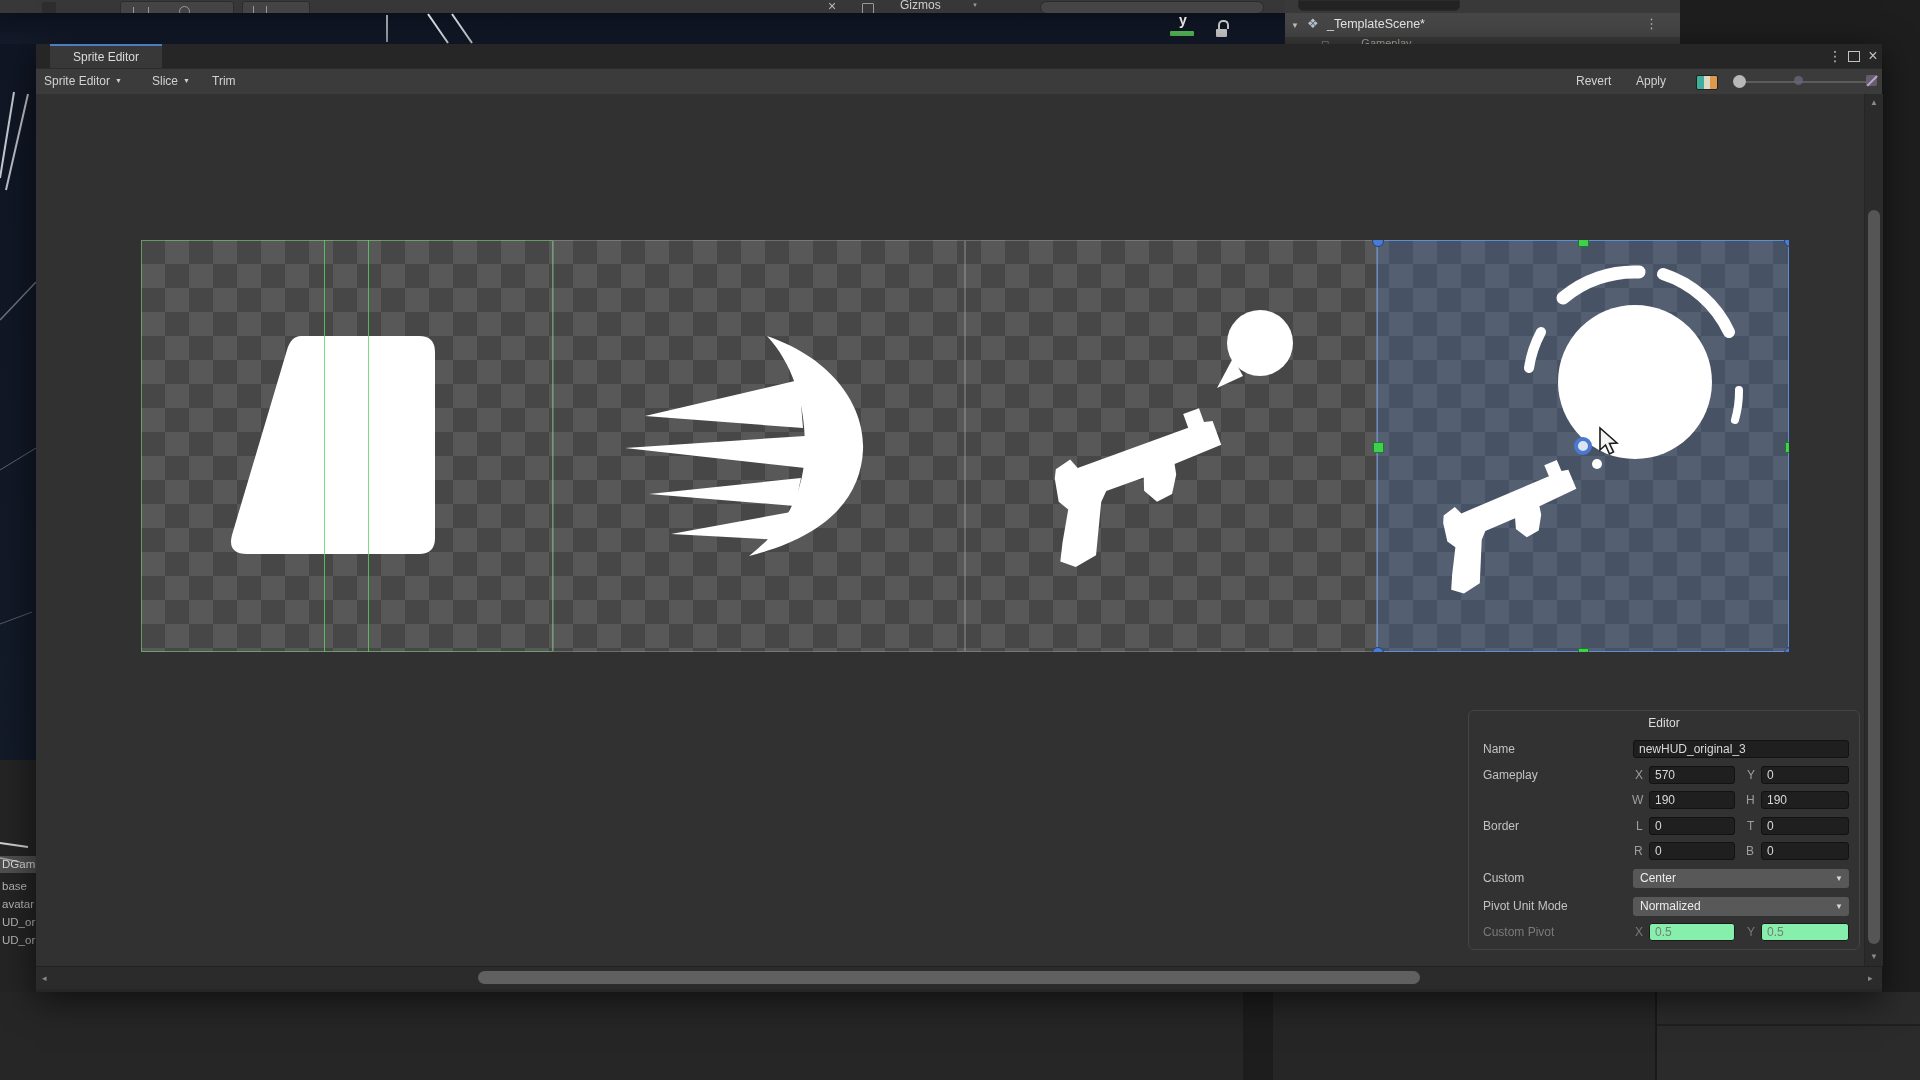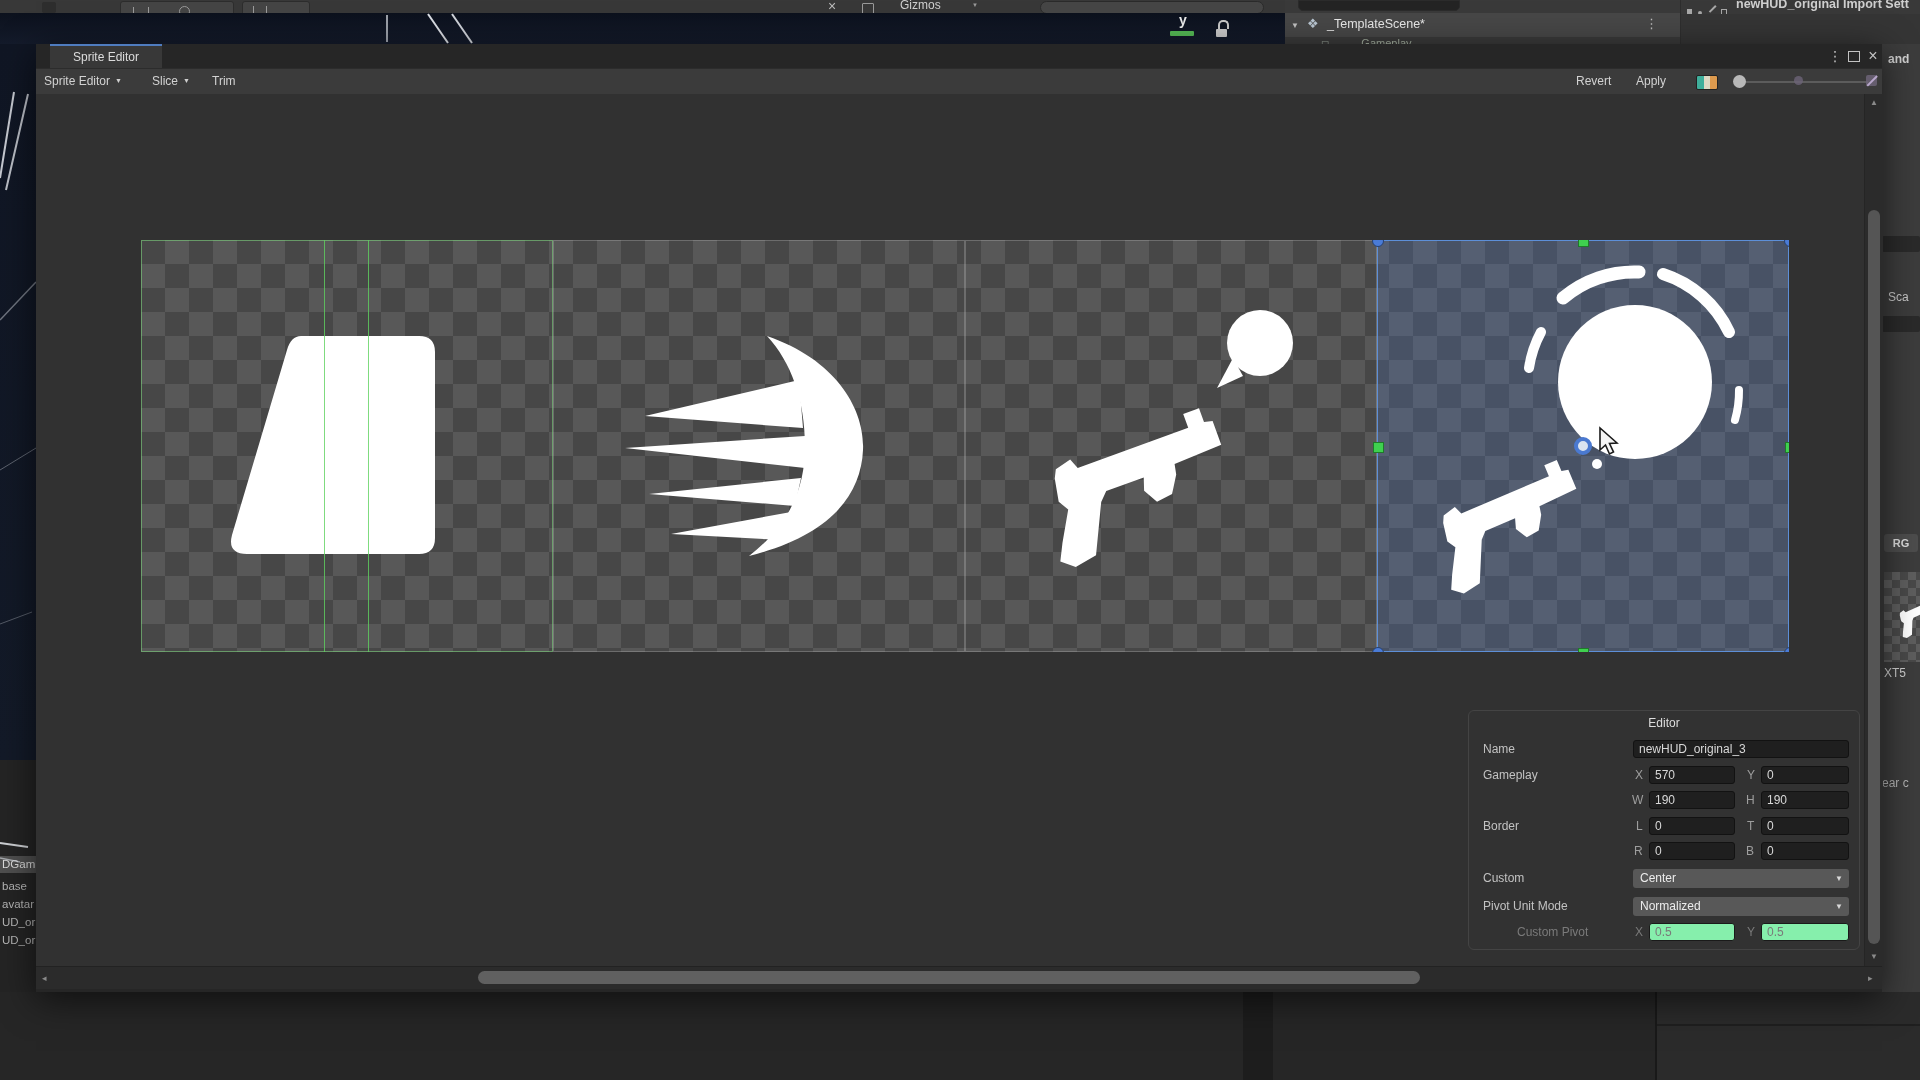--- a/index.html
+++ b/index.html
@@ -134,47 +134,21 @@
       <span class="abs" style="left:22px;top:3px;font-size:13px;color:#b9c6d2;">❖</span>
       <span class="abs" style="left:42px;top:4px;color:#e8e8e8;font-size:12.5px;">_TemplateScene*</span>
       <span class="abs" style="left:360px;top:3px;color:#bdbdbd;font-size:13px;">⋮</span>
     </div>
     <div class="abs clip" style="left:0;top:38px;width:395px;height:6px;">
       <span style="position:absolute;left:36px;top:0;font-size:10px;color:#9aa59a;">◻</span>
       <span style="position:absolute;left:55px;top:-1px;font-size:11px;color:#a3ae9f;">----- Gameplay -----</span>
     </div>
   </div>
 
-  <div class="abs insp">
-    <div class="abs" style="left:6px;top:9px;width:5px;height:5px;background:#a8a8a8;"></div>
-    <div class="abs" style="left:17px;top:11px;width:4px;height:4px;background:#a8a8a8;border-radius:50%;"></div>
-    <div class="abs" style="left:27px;top:8px;width:9px;height:1.5px;background:#a8a8a8;transform:rotate(-45deg);"></div>
-    <div class="abs" style="left:40px;top:9px;width:4px;height:4px;border:1px solid #a8a8a8;"></div>
-    <div class="abs clip" style="left:55px;top:0;width:185px;height:14px;">
-      <div style="margin-top:-3px;color:#cfcfcf;font-weight:bold;font-size:12.5px;white-space:nowrap;">newHUD_original Import Sett</div>
-    </div>
-    <div class="abs" style="left:0;top:14px;width:240px;height:30px;background:#353535;"></div>
-  </div>
-
-  <div class="abs insp-sliver">
-    <div class="frag" style="left:6px;top:8px;font-weight:bold;color:#d0d0d0;">and</div>
-    <div class="abs" style="left:0;top:192px;width:38px;height:16px;background:#2a2a2a;border-radius:2px;"></div>
-    <div class="abs" style="left:0;top:272px;width:38px;height:16px;background:#2a2a2a;border-radius:2px;"></div>
-    <div class="frag" style="left:6px;top:246px;color:#c8c8c8;">Sca</div>
-    <div class="abs" style="left:2px;top:490px;width:34px;height:18px;background:#4d4d4d;border-radius:3px;text-align:center;line-height:18px;font-size:11px;color:#ddd;font-weight:bold;">RG</div>
-    <div class="abs minichk" style="left:2px;top:528px;width:36px;height:90px;">
-      <svg width="36" height="90" viewBox="0 0 72 180">
-        <g fill="#fff" transform="translate(40,130) rotate(-24) scale(0.55) translate(-10,-100)">
-          <path d="M32,14 L48,10 L52,20 L164,20 L164,6 L180,6 L180,20 L188,22 L188,46 L140,48 L138,58 L128,74 L112,76 L104,62 L108,50 L70,50 L62,58 L40,104 L18,108 L6,98 L14,82 L30,54 L24,44 L28,22 Z"></path>
-        </g>
-      </svg>
-    </div>
-    <div class="frag" style="left:2px;top:622px;color:#d0d0d0;">XT5</div>
-    <div class="frag" style="left:0;top:732px;color:#b5b5b5;">ear c</div>
-  </div>
+
 
   <div class="abs project">
     <div class="proj-item abs" style="top:96px;background:#4f4f4f;color:#dadada;">DGam</div>
     <div class="proj-item abs" style="top:118px;">base</div>
     <div class="proj-item abs" style="top:136px;">avatar</div>
     <div class="proj-item abs" style="top:154px;">UD_or</div>
     <div class="proj-item abs" style="top:172px;">UD_or</div>
   </div>
 
   <div class="abs bottombg">
@@ -310,21 +284,21 @@
         <span class="dc">▼</span>
       </div>
 
       <div class="plabel" style="top:188px;">Pivot Unit Mode</div>
       <div class="pdrop" style="top:186px;">
         <span>Normalized</span>
         <span class="dc">▼</span>
       </div>
 
       <div class="disabled">
-        <div class="plabel" style="top:214px;margin-left:34px;">Custom Pivot</div>
+        <div class="plabel" style="top:214px;">Custom Pivot</div>
         <div class="ppfx" style="left:166px;top:214px;">X</div>
         <input class="pfield" style="left: 180px; top: 212px; width: 86px;" value="0.5">
         <div class="ppfx" style="left:278px;top:214px;">Y</div>
         <input class="pfield" style="left: 292px; top: 212px; width: 88px;" value="0.5">
       </div>
     </div>
 
     <div class="abs hscroll">
       <span class="sarrow" style="left:6px;top:6px;">◂</span>
       <span class="sarrow" style="left:1832px;top:6px;">▸</span>

